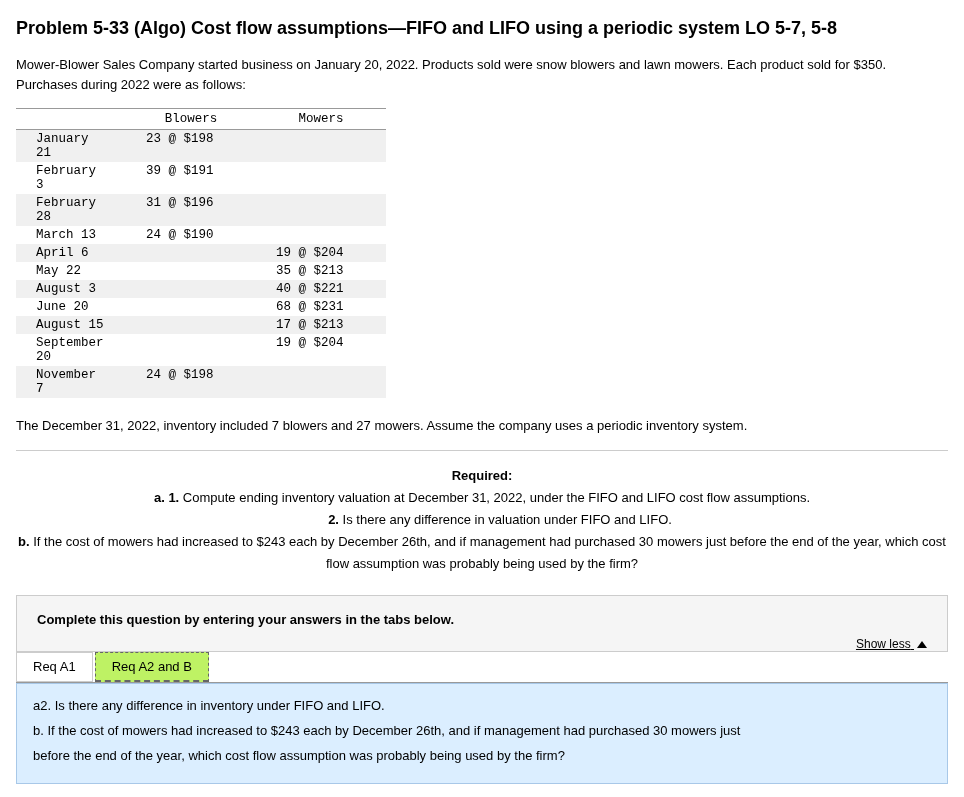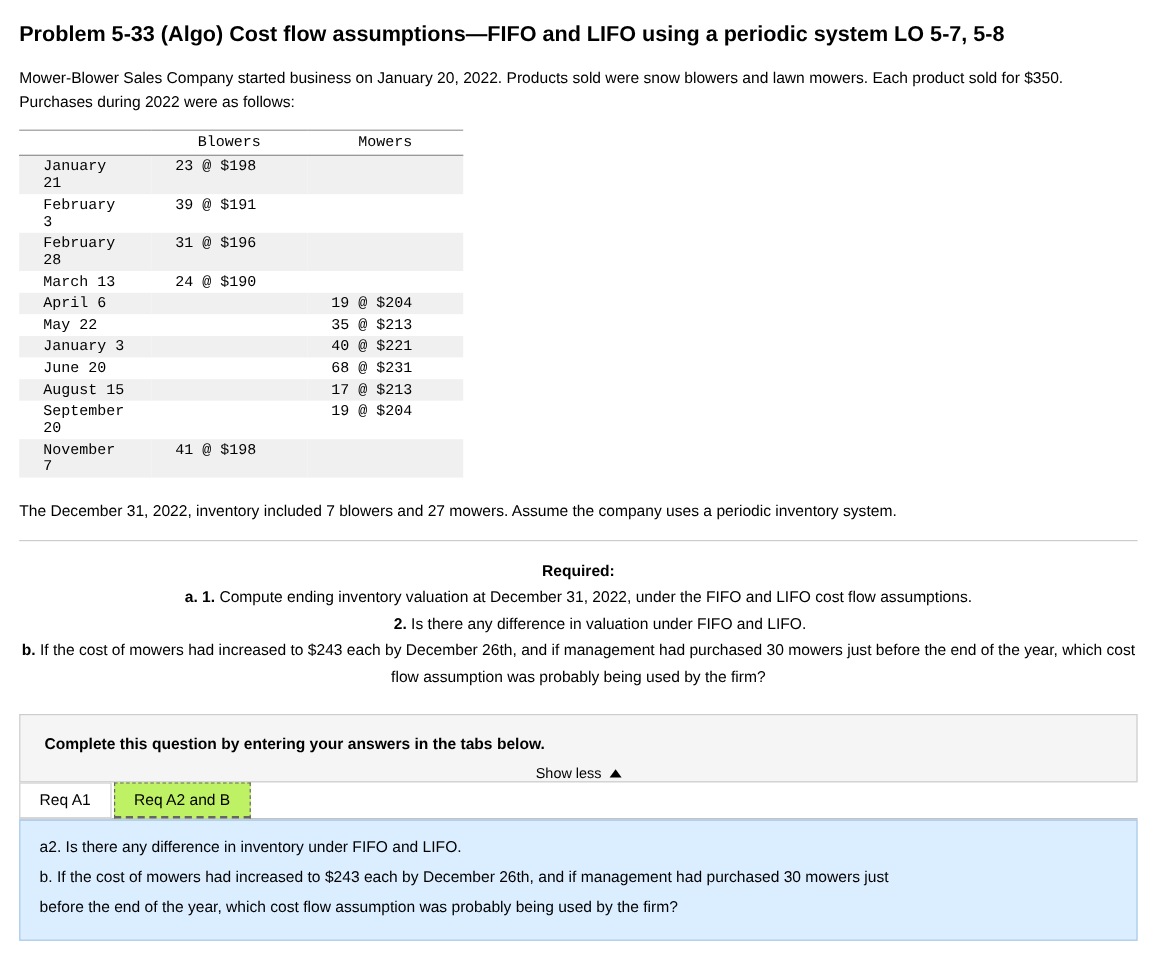--- a/index.html
+++ b/index.html
@@ -66,24 +66,25 @@
       border: 1px solid #ccc;
       background: #f5f5f5;
       padding: 16px 20px 0 20px;
       margin-bottom: 0;
     }
     .answer-box-title {
       font-weight: bold;
       margin-bottom: 10px;
     }
     .show-less {
-      text-align: center;
+      text-align: right;
       color: #000;
       font-size: 12px;
       margin-top: 4px;
+      text-decoration: underline;
     }
     .show-less span {
       cursor: pointer;
       color: #000;
     }
     .show-less .arrow-up {
       display: inline-block;
       width: 0;
       height: 0;
       border-left: 5px solid transparent;
@@ -172,42 +173,42 @@
         <td class="date-col">April 6</td>
         <td class="blowers-col"></td>
         <td class="mowers-col">19 @ $204</td>
       </tr>
       <tr>
         <td class="date-col">May 22</td>
         <td class="blowers-col"></td>
         <td class="mowers-col">35 @ $213</td>
       </tr>
       <tr>
-        <td class="date-col">January 3</td>
+        <td class="date-col">August 3</td>
         <td class="blowers-col"></td>
         <td class="mowers-col">40 @ $221</td>
       </tr>
       <tr>
         <td class="date-col">June 20</td>
         <td class="blowers-col"></td>
         <td class="mowers-col">68 @ $231</td>
       </tr>
       <tr>
         <td class="date-col">August 15</td>
         <td class="blowers-col"></td>
         <td class="mowers-col">17 @ $213</td>
       </tr>
       <tr>
         <td class="date-col">September 20</td>
         <td class="blowers-col"></td>
         <td class="mowers-col">19 @ $204</td>
       </tr>
       <tr>
         <td class="date-col">November 7</td>
-        <td class="blowers-col">41 @ $198</td>
+        <td class="blowers-col">24 @ $198</td>
         <td class="mowers-col"></td>
       </tr>
     </tbody>
 </table>
 
 <p class="inventory-note">The December 31, 2022, inventory included 7 blowers and 27 mowers. Assume the company uses a periodic inventory system.</p>
 
 <hr class="divider">
 
 <div class="required-section">

